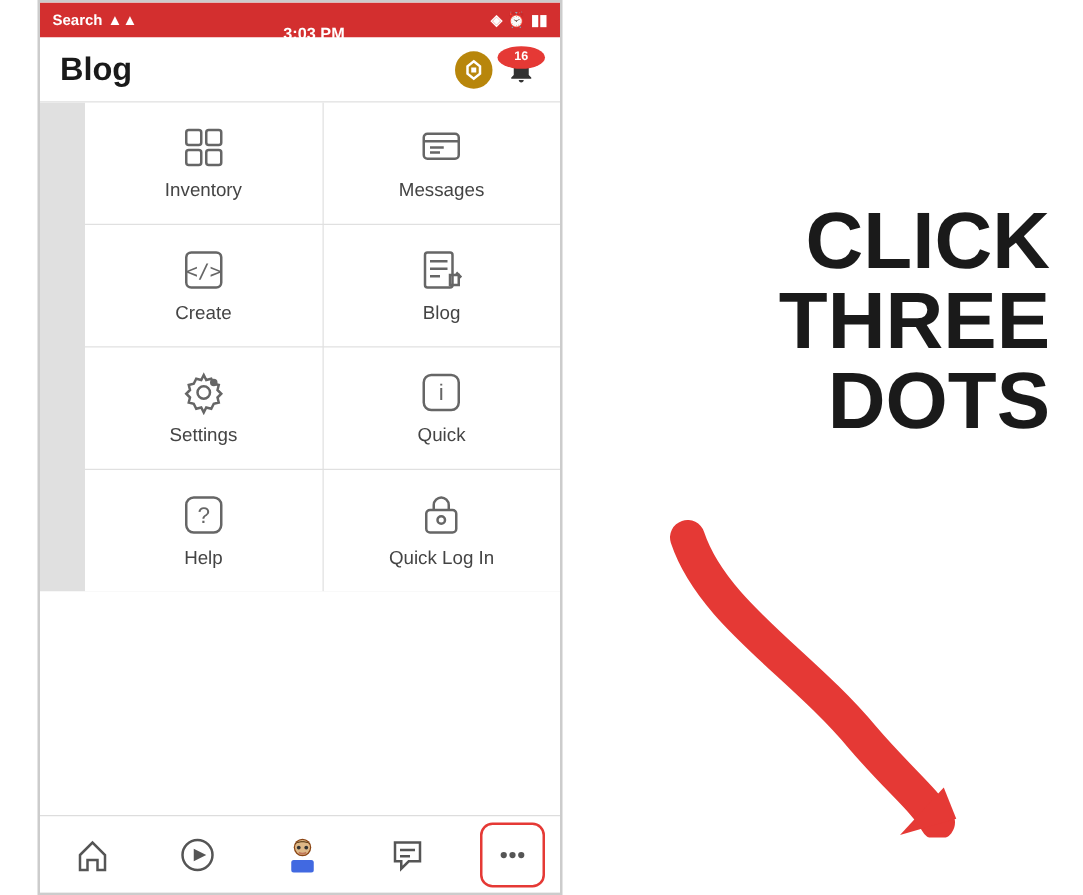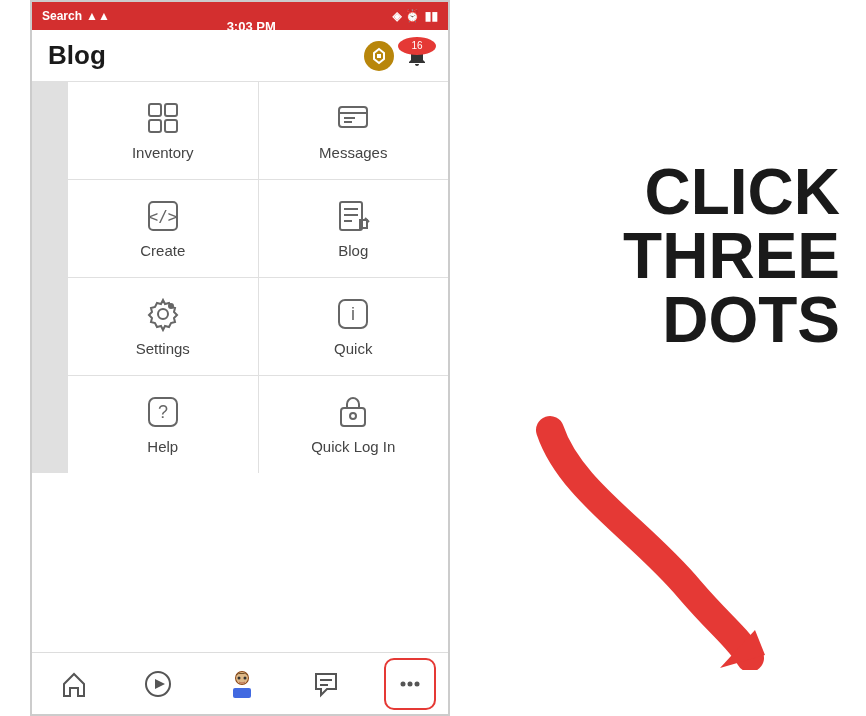--- a/index.html
+++ b/index.html
@@ -98,21 +98,21 @@
       right: -4px;
       background: #e53935;
       color: white;
       border-radius: 50%;
       width: 38px;
       height: 18px;
       font-size: 10px;
       display: flex;
       align-items: center;
       justify-content: center;
-      font-weight: normal;
+      font-weight: bold;
     }
 
     
     .menu-grid {
       display: grid;
       grid-template-columns: 1fr 1fr;
       gap: 1px;
       background: #e0e0e0;
       flex: 1;
       padding-left: 36px;

